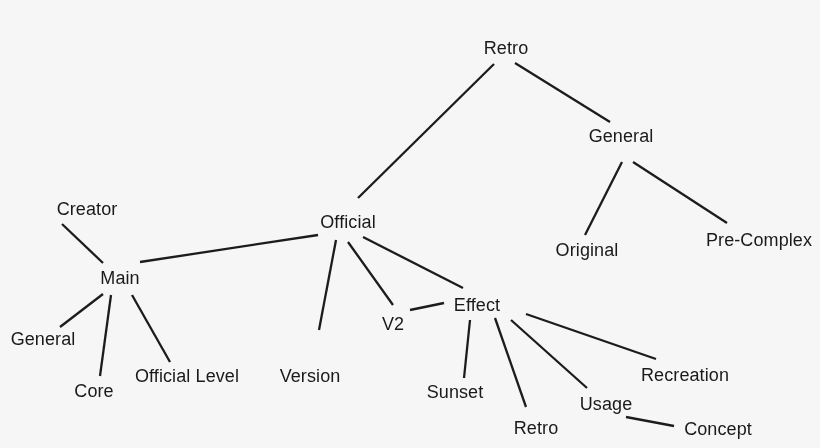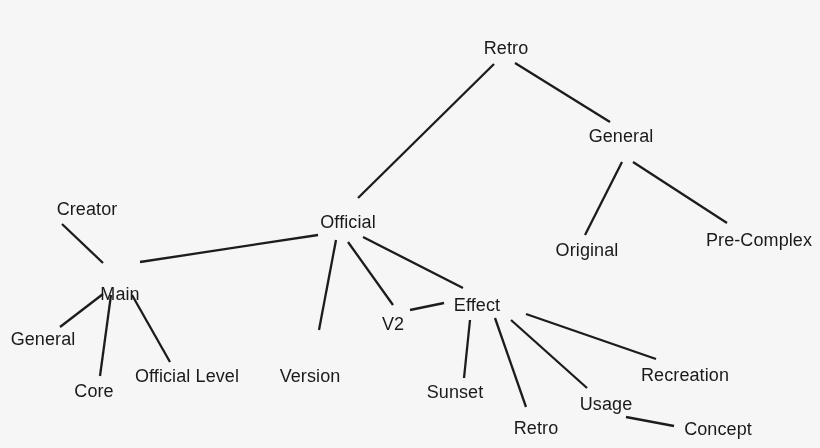--- a/index.html
+++ b/index.html
@@ -61,21 +61,21 @@
       <line x1="526" y1="314" x2="656" y2="359" class="edge"></line>
       <line x1="626" y1="417" x2="674" y2="426" class="edge"></line>
     </svg>
   <div id="nodes-layer">
       <div class="node" style="left: 506px; top: 48px;">Retro</div>
       <div class="node" style="left: 621px; top: 136px;">General</div>
       <div class="node" style="left: 587px; top: 250px;">Original</div>
       <div class="node" style="left: 759px; top: 240px;">Pre-Complex</div>
       <div class="node" style="left: 348px; top: 222px;">Official</div>
       <div class="node" style="left: 60px; top: 209px; margin-left: 27px;">Creator</div>
-      <div class="node" style="left: 120px; top: 278px; margin-top: 16px;">Main</div>
+      <div class="node" style="left: 120px; top: 278px;">Main</div>
       <div class="node" style="left: 43px; top: 339px;">General</div>
       <div class="node" style="left: 94px; top: 391px;">Core</div>
       <div class="node" style="left: 187px; top: 376px;">Official Level</div>
       <div class="node" style="left: 310px; top: 346px; margin-top: 30px;">Version</div>
       <div class="node" style="left: 393px; top: 324px;">V2</div>
       <div class="node" style="left: 477px; top: 305px; text-align: center;">Effect</div>
       <div class="node" style="left: 455px; top: 392px;">Sunset</div>
       <div class="node" style="left: 536px; top: 428px;">Retro</div>
       <div class="node" style="left: 606px; top: 404px;">Usage</div>
       <div class="node" style="left: 685px; top: 375px;">Recreation</div>

